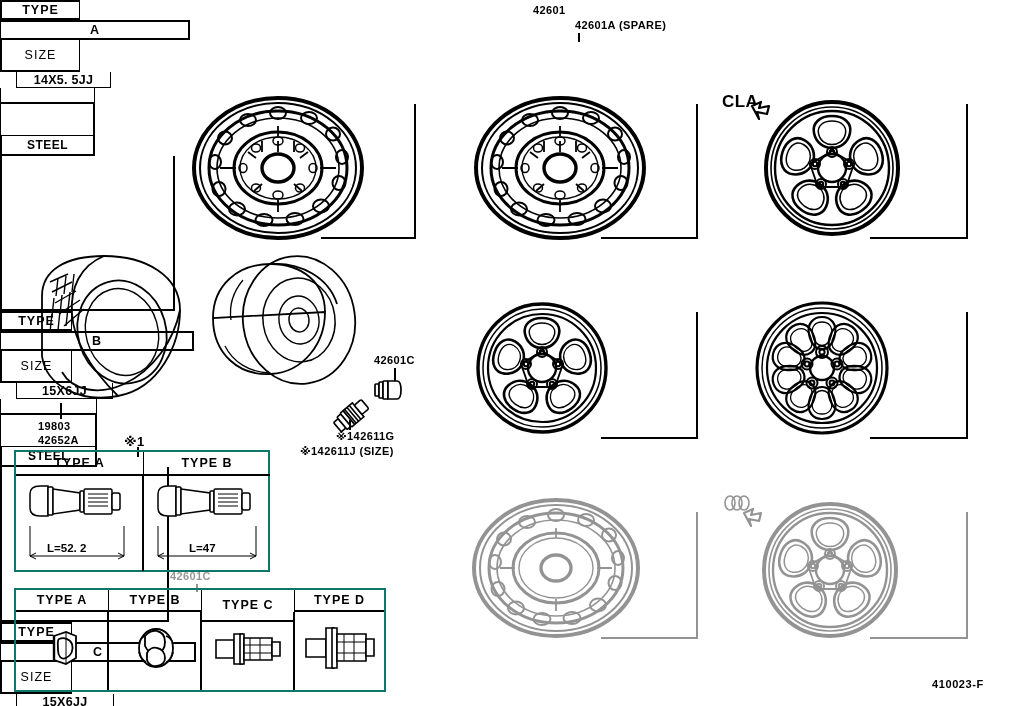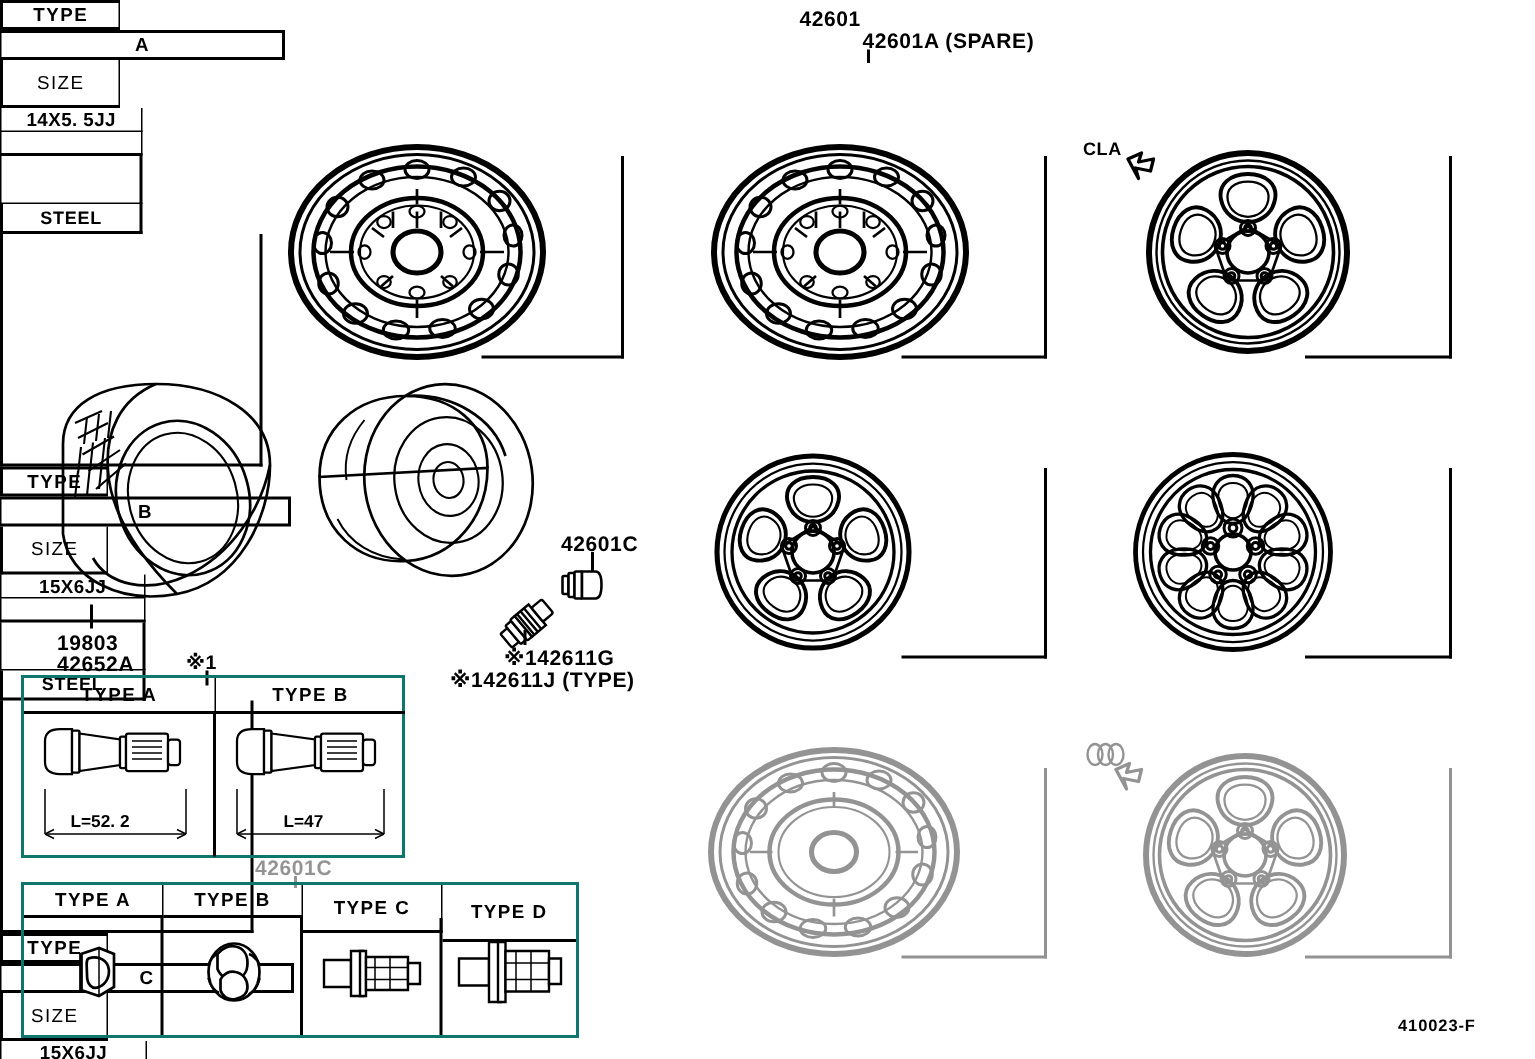--- a/index.html
+++ b/index.html
@@ -24,21 +24,21 @@
   }
   .size-lab{
     box-sizing:border-box;border:2px solid #000;border-top:0;border-right:1px solid #000;
     display:flex;align-items:center;justify-content:center;
     font-size:12.5px;font-weight:normal;letter-spacing:1px;
   }
   .size-v1{
     box-sizing:border-box;border:2px solid #000;border-top:0;border-left:1px solid #000;
     border-bottom:1px solid #000;border-right:1px solid #000;
     display:flex;align-items:center;justify-content:center;
-    font-size:12.5px;font-weight:bold;letter-spacing:.3px;
+    font-size:12.5px;font-weight:bold;letter-spacing:.3px;margin-left:16px;
   }
   .size-v2{
     box-sizing:border-box;border:2px solid #000;border-top:0;border-left:1px solid #000;
     border-right:1px solid #000;
   }
   .size-v3{
     box-sizing:border-box;border:2px solid #000;border-top:0;border-left:1px solid #000;
     border-bottom:1px solid #000;
   }
   .mat-box{
@@ -51,21 +51,21 @@
 
   
   .stbl{position:absolute;box-sizing:border-box;border:2px solid #0f766e;}
   .stbl .hd{
     box-sizing:border-box;border-bottom:2px solid #000;
     display:flex;align-items:center;justify-content:center;
     font-size:12.5px;font-weight:bold;letter-spacing:1px;
     position:absolute;top:0;
   }
   .vsep{position:absolute;background:#000;}
-  .partlbl{position:absolute;font-size:14px;font-weight:bold;letter-spacing:.4px;white-space:nowrap;}
+  .partlbl{position:absolute;font-size:11px;font-weight:bold;letter-spacing:.4px;white-space:nowrap;}
   .leader{position:absolute;background:#000;}
   svg{display:block;overflow:visible;}
 </style>
 </head>
 <body>
 
 <div class="partlbl" style="left:533px;top:4px;">42601</div>
 <div class="partlbl" style="left:533px;top:19px;margin-left:42px;">42601A (SPARE)</div>
 <div class="leader" style="left:578px;top:33px;width:1.5px;height:9px;"></div>
 
@@ -173,21 +173,21 @@
   </g>
 </svg>
 
 <div class="hdr-type" style="left:700px;top:32px;width:72px;height:20px;">TYPE</div>
 <div class="hdr-letter" style="left:772px;top:32px;width:196px;height:20px;">C</div>
 <div class="size-lab" style="left:700px;top:52px;width:72px;height:32px;">SIZE</div>
 <div class="size-v1" style="left:772px;top:52px;width:98px;height:16px;">15X6JJ</div>
 
 <div class="cellbox" style="left:870px;top:104px;width:98px;height:135px;border:2px solid #000;border-top:0;border-left:0;"></div>
 
-<div class="partlbl" style="left:722px;top:92px;font-size:12px;">CLA</div>
+<div class="partlbl" style="left:722px;top:92px;font-size:17px;">CLA</div>
 <svg class="abs" style="left:748px;top:98px;" width="26" height="26" viewBox="0 0 26 26">
   <path d="M4 8 L13 4 L11 10 L21 8 L19 16 L9 14 L11 21 Z" fill="#fff" stroke="#000" stroke-width="2.2" stroke-linejoin="round"></path>
 </svg>
 
 <svg class="abs" style="left:762px;top:96px;" width="146" height="146" viewBox="0 0 146 146">
   <g fill="none" stroke="#000">
     <circle cx="70" cy="72" r="66" stroke-width="4"></circle>
     <circle cx="70" cy="72" r="61" stroke-width="1.6"></circle>
     <circle cx="70" cy="72" r="57" stroke-width="2.4"></circle>
     <g stroke-width="2.6">
@@ -479,21 +479,21 @@
     <rect x="3" y="16" width="6" height="12" rx="1"></rect>
     <rect x="9" y="14" width="5" height="16" rx="1"></rect>
     <rect x="14" y="13" width="4" height="18" rx="1"></rect>
     <path d="M18 13 L30 13 L30 31 L18 31 Z"></path>
     <path d="M20 13 L20 31 M23 13 L23 31 M26 13 L26 31"></path>
     <rect x="30" y="16" width="9" height="12" rx="1.5"></rect>
   </g>
 </svg>
 
 <div class="partlbl" style="left:300px;top:430px;margin-left:36px;">※142611G</div>
-<div class="partlbl" style="left:300px;top:445px;">※142611J (TYPE)</div>
+<div class="partlbl" style="left:300px;top:445px;">※142611J (SIZE)</div>
 <div class="leader" style="left:349px;top:420px;width:1.6px;height:10px;"></div>
 
 <div class="partlbl" style="left:124px;top:434px;font-size:13px;">※1</div>
 <div class="leader" style="left:137px;top:447px;width:1.6px;height:10px;"></div>
 
 <div class="stbl" style="left:14px;top:450px;width:256px;height:122px;">
   <div class="hd" style="left:0;width:128px;height:24px;border-right:1.6px solid #000;">TYPE  A</div>
   <div class="hd" style="left:128px;width:126px;height:24px;">TYPE  B</div>
   <div class="vsep" style="left:126px;top:24px;width:1.6px;height:95px;"></div>
 
@@ -538,21 +538,21 @@
   <div class="abs" style="left:170px;top:90px;font-size:11.5px;font-weight:bold;background:#fff;padding:0 3px;">L=47</div>
 </div>
 
 <div class="partlbl faded" style="left:170px;top:570px;">42601C</div>
 <div class="leader faded" style="left:196px;top:584px;width:1.6px;height:8px;"></div>
 
 <div class="stbl" style="left:14px;top:588px;width:372px;height:104px;">
   <div class="hd" style="left:0;width:93px;height:22px;border-right:1.6px solid #000;">TYPE  A</div>
   <div class="hd" style="left:93px;width:93px;height:22px;border-right:1.6px solid #000;">TYPE  B</div>
   <div class="hd" style="left:186px;width:93px;height:32px;border-right:1.6px solid #000;">TYPE  C</div>
-  <div class="hd" style="left:279px;width:89px;height:38px;">TYPE  D</div>
+  <div class="hd" style="left:279px;width:89px;height:22px;">TYPE  D</div>
 
   <div class="vsep" style="left:91px;top:22px;width:1.6px;height:78px;"></div>
   <div class="vsep" style="left:184px;top:22px;width:1.6px;height:78px;"></div>
   <div class="vsep" style="left:277px;top:22px;width:1.6px;height:78px;"></div>
 
   <svg class="abs" style="left:30px;top:36px;" width="36" height="46" viewBox="0 0 36 46">
     <g fill="#fff" stroke="#000" stroke-width="1.8">
       <path d="M8 10 L20 6 L30 10 L30 32 L20 38 L8 34 Z"></path>
       <path d="M8 10 L8 34" stroke-width="2.4"></path>
       <path d="M13 13 C18 11 24 13 26 18 C28 24 25 30 20 32 C15 34 12 30 12 24 C12 18 11 14 13 13 Z"></path>

